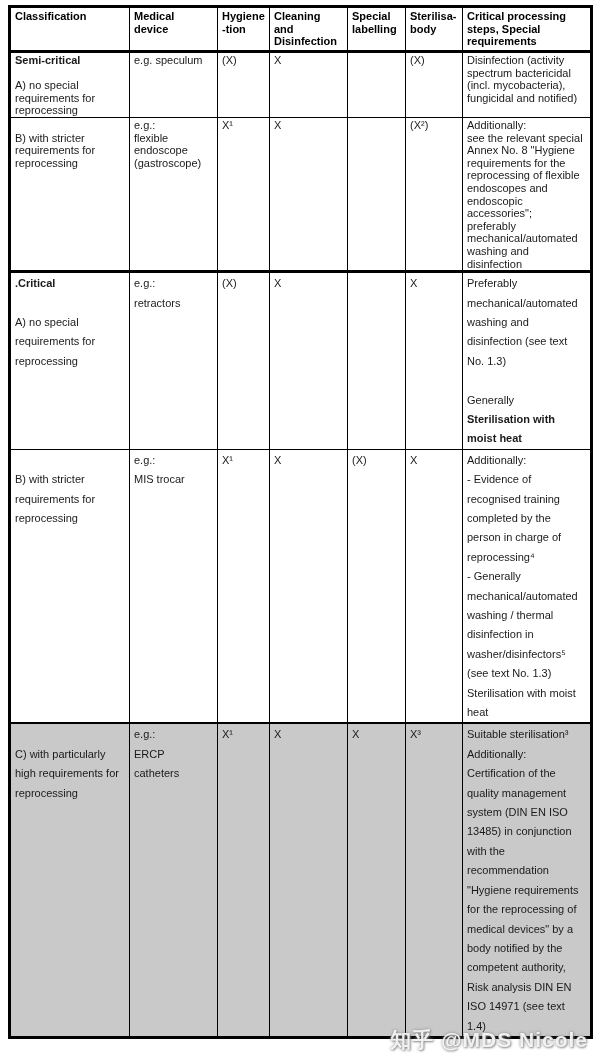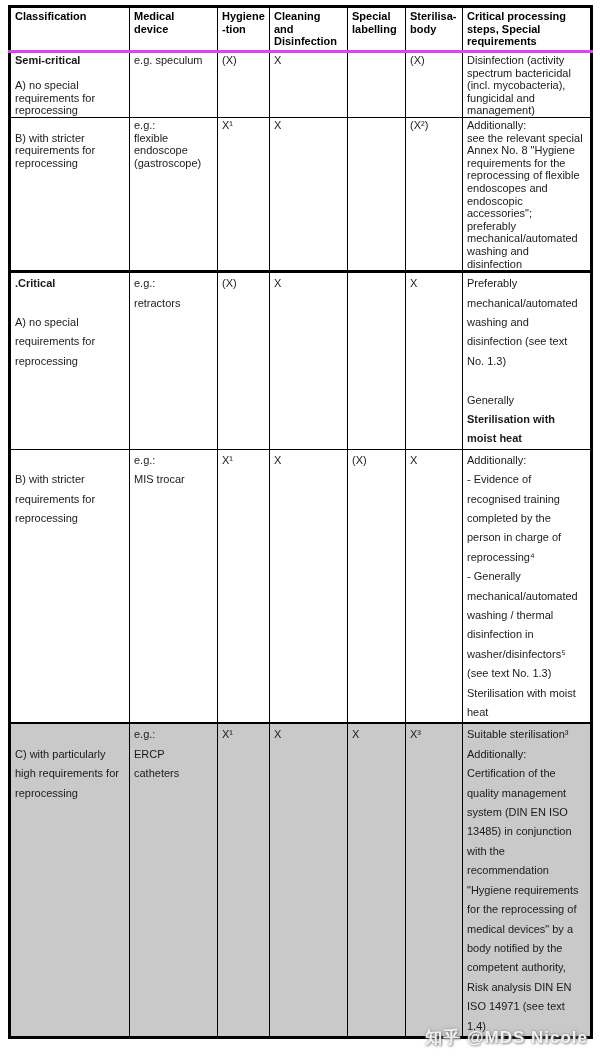--- a/index.html
+++ b/index.html
@@ -24,34 +24,34 @@
     font-size: 11px;
     color: #1a1a1a;
     white-space: pre-line;
     overflow: hidden;
     text-align: left;
   }
   th {
     font-weight: bold;
     line-height: 12.5px;
     height: 40px;
-    border-bottom: 3px solid #d946ef;
+    border-bottom: 3px solid #000000;
     padding-top: 2px;
     color: #000;
   }
   tr.single td { line-height: 12.6px; }
   tr.double td { line-height: 19.4px; }
   tr.bb-thick td  { border-bottom: 3px solid #000; }
   tr.bb-medium td { border-bottom: 2px solid #000; }
   .b { font-weight: bold; }
   .watermark {
     position: absolute;
     top: 1026px;
     right: 12px;
-    font-size: 17px;
+    font-size: 21px;
     font-weight: bold;
     letter-spacing: 1px;
     color: rgba(248, 248, 248, 0.92);
     text-shadow: 0 0 3px rgba(130,130,130,0.9), 1px 1px 2px rgba(120,120,120,0.7);
     pointer-events: none;
     white-space: nowrap;
   }
 </style>
 </head>
 <body>
@@ -93,21 +93,21 @@
 requirements for
 reprocessing</span></td>
         <td><span>e.g. speculum</span></td>
         <td><span>(X)</span></td>
         <td><span>X</span></td>
         <td></td>
         <td><span>(X)</span></td>
         <td><span>Disinfection (activity
 spectrum bactericidal
 (incl. mycobacteria),
-fungicidal and management)</span></td>
+fungicidal and notified)</span></td>
       </tr>
       <tr class="row single bb-thick" style="height: 148px;">
         <td><span>
 B) with stricter
 requirements for
 reprocessing</span></td>
         <td><span>e.g.:
 flexible
 endoscope
 (gastroscope)</span></td>

